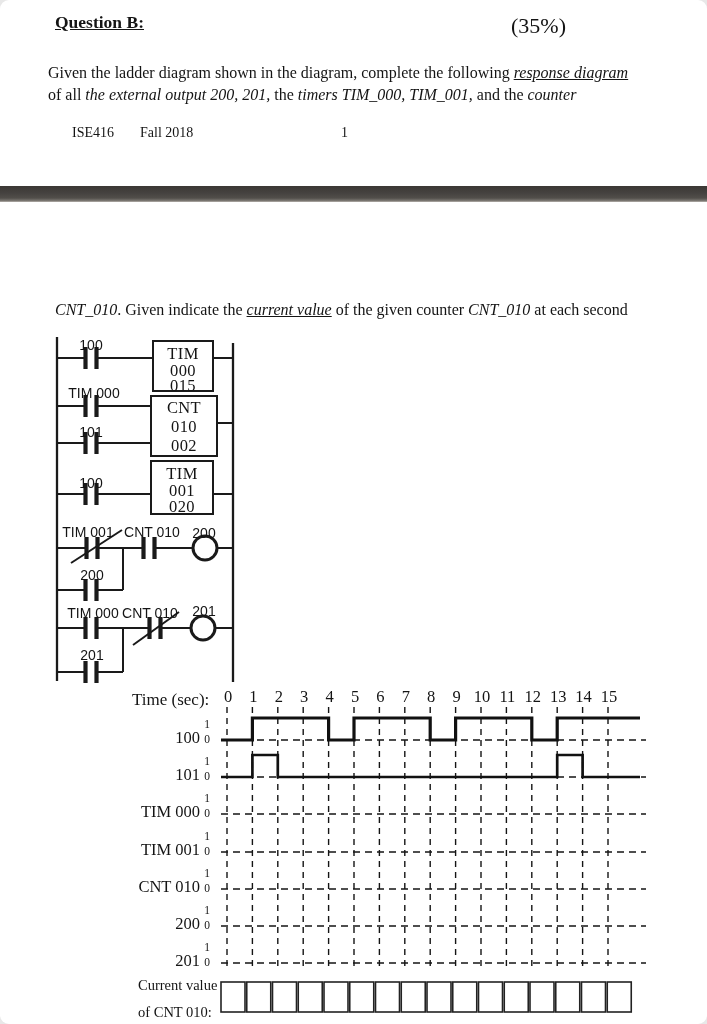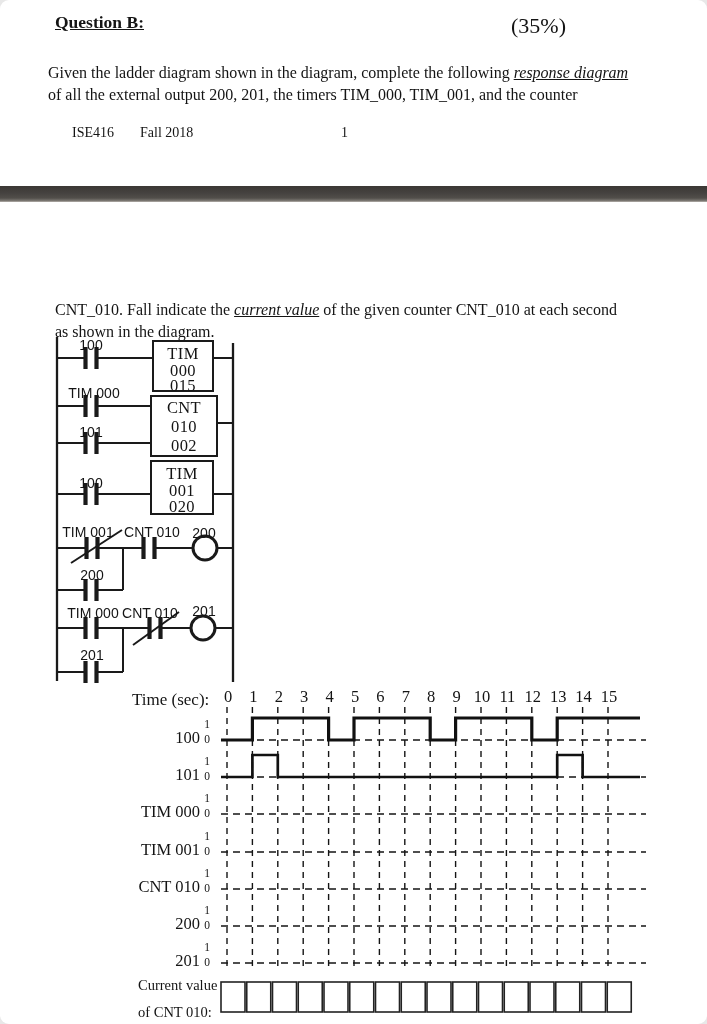--- a/index.html
+++ b/index.html
@@ -4,21 +4,21 @@
 <style>
   html,body{margin:0;padding:0;background:#e8e8e8;}
   .page{position:relative;width:707px;height:1024px;background:#ffffff;overflow:hidden;
         font-family:"Liberation Serif",serif;color:#141414;border-radius:9px;}
   .abs{position:absolute;white-space:nowrap;}
   .q-title{left:55px;top:12px;font-size:17.5px;font-weight:bold;text-decoration:underline;}
   .q-points{left:511px;top:13px;font-size:22px;}
   .para{font-size:16px;line-height:21.5px;}
   .p1{left:48px;top:37px;margin-top:25px;}
   .p2{left:55px;top:299px;}
-  .it{}
+  .it{font-style:italic;}
   .it-ul{font-style:italic;text-decoration:underline;}
   .footer-course{left:72px;top:125px;font-size:14px;}
   .footer-term{left:108px;top:125px;font-size:14px;margin-left:32px;}
   .footer-page{left:341px;top:125px;font-size:14px;}
   .divider{position:absolute;left:0;top:186px;width:707px;height:16px;
            background:linear-gradient(180deg,#3b3834 0%,#454240 45%,#514e4a 75%,#7b7772 92%,#b8b4af 100%);}
   .time-label{left:132px;top:690px;font-size:17px;}
   .cv1{left:138px;top:977px;font-size:14.5px;}
   .cv2{left:138px;top:1004px;font-size:14.5px;}
   svg{position:absolute;left:0;top:0;}
@@ -46,22 +46,21 @@
     <div><span>of all </span><span class="it">the external output 200, 201,</span><span> the </span><span class="it">timers TIM_000, TIM_001,</span><span> and the </span><span class="it">counter</span></div>
   </div>
 
   <span class="abs footer-course">ISE416</span>
   <span class="abs footer-term">Fall 2018</span>
   <span class="abs footer-page">1</span>
 
   <div class="divider"></div>
 
   <div class="abs para p2">
-    <div><span class="it">CNT_010</span><span>.  Fall indicate the </span><span class="it-ul">current value</span><span> of the given counter </span><span class="it">CNT_010</span><span> at each second</span></div>
-    <div>as shown in the diagram.</div>
+    <div><span class="it">CNT_010</span><span>.  Given indicate the </span><span class="it-ul">current value</span><span> of the given counter </span><span class="it">CNT_010</span><span> at each second</span></div>
   </div>
 
   <span class="abs time-label">Time (sec):</span>
   <span class="abs cv1">Current value</span>
   <span class="abs cv2">of CNT 010:</span>
 
   <svg width="707" height="1024" viewBox="0 0 707 1024">
 
     <g>
       <line class="lad-rail" x1="57" y1="337" x2="57" y2="681"></line>

